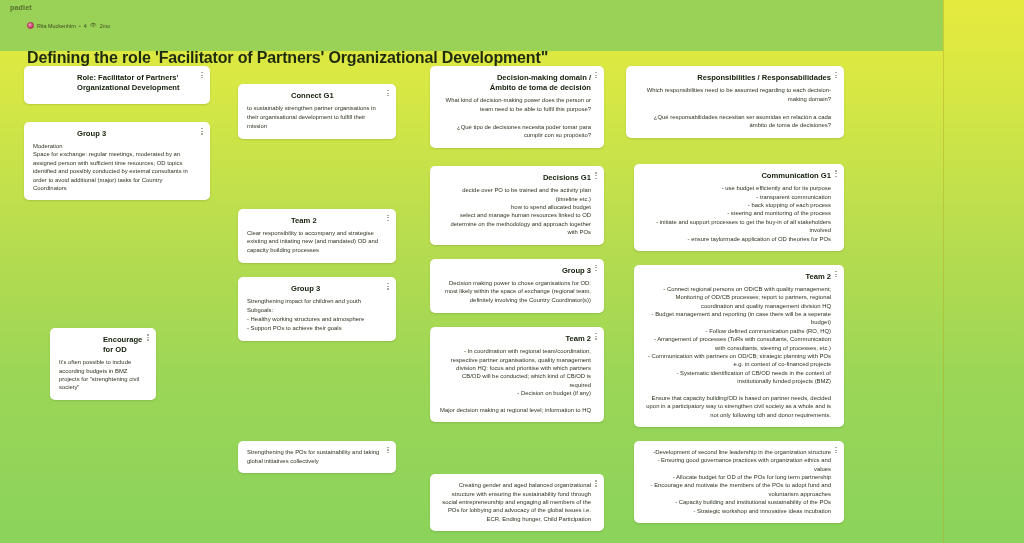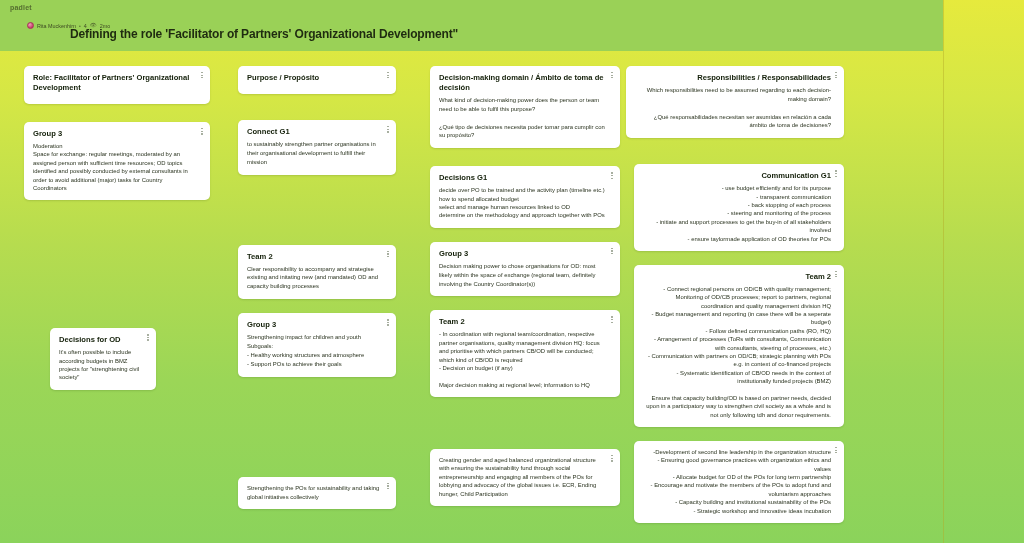--- a/index.html
+++ b/index.html
@@ -52,65 +52,65 @@
     border-radius: 50%;
     background: radial-gradient(circle at 35% 30%, #f0a0b8, #c43d6c 70%);
     border: 0.5px solid #a8305a;
     flex: 0 0 auto;
   }
   .meta-dot { font-size: 5px; opacity: .8; }
   .eye-icon { font-size: 5.5px; line-height: 1; opacity: .85; }
 
   .board-title {
     position: absolute;
-    left: 27px; top: 27px;
-    font-size: 12px;
+    left: 27px; top: 49px;
+    font-size: 16px;
     font-weight: 700;
     color: #1f2b10;
     letter-spacing: -0.15px;
-    margin-left: 43px;
   }
 
   
   .canvas-seam {
     position: absolute;
     left: 943px; top: 0;
     width: 1px; height: 543px;
     background: rgba(180,170,40,0.45);
   }
 
   
   .column {
     position: absolute;
     display: flex;
     flex-direction: column;
   }
   #col-1 { left: 24px;  top: 66px;  width: 186px; }
   #col-2 { left: 238px; top: 66px;  width: 158px; }
-  #col-3 { left: 430px; top: 66px;  width: 190px; }
+  #col-3 { left: 430px; top: 66px;  width: 174px; text-align: right; }
   #col-4 { left: 626px; top: 66px;  width: 218px; text-align: right; }
 
   
   .card {
     position: relative;
     background: #ffffff;
     border-radius: 5px;
     padding: 7px 13px 8px 9px;
     box-shadow: 0 1px 2px rgba(40,60,10,0.16);
     margin-bottom: 8px;
   }
   .card.indent-sm { margin-left: 8px; }
   .card.indent-lg { margin-left: 26px; }
 
   .card-title {
     font-size: 7.6px;
     font-weight: 700;
     color: #14200a;
     line-height: 1.32;
     margin-bottom: 3px;
+    margin-left: 44px;
   }
   .card-body {
     font-size: 5.9px;
     line-height: 1.5;
     color: #2b3420;
     white-space: pre-line;
   }
   .card-body.tight { line-height: 1.42; }
 
   .kebab {
@@ -186,36 +186,28 @@
     </div>
 
     <div class="gap-120"></div>
 
     <div class="card indent-lg" style="width:106px;">
       <span class="kebab">
           <i></i>
           <i></i>
           <i></i>
         </span>
-      <div class="card-title">Decisions for OD</div>
+      <div class="card-title">Encourage for OD</div>
       <div class="card-body tight">It's often possible to include according budgets in BMZ projects for "strenghtening civil society"</div>
     </div>
 
   </div>
 
   <div class="column" id="col-2">
 
-    <div class="card">
-      <span class="kebab">
-          <i></i>
-          <i></i>
-          <i></i>
-        </span>
-      <div class="card-title">Purpose / Propósito</div>
-    </div>
 
     <div class="gap-18"></div>
 
     <div class="card">
       <span class="kebab">
           <i></i>
           <i></i>
           <i></i>
         </span>
       <div class="card-title">Connect G1</div>

